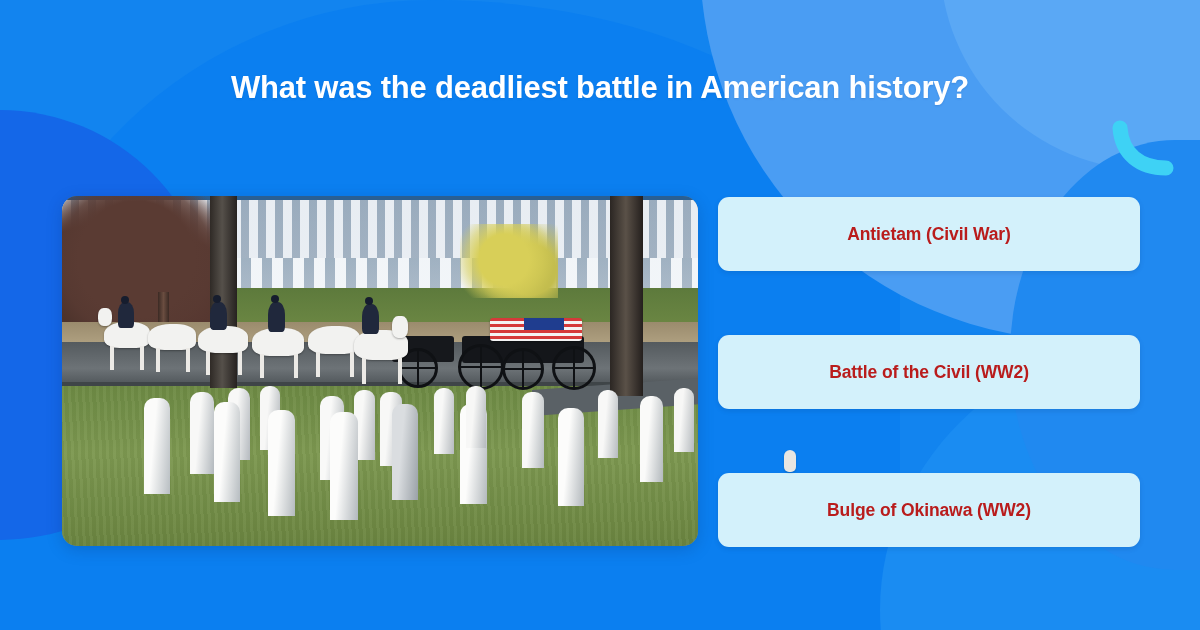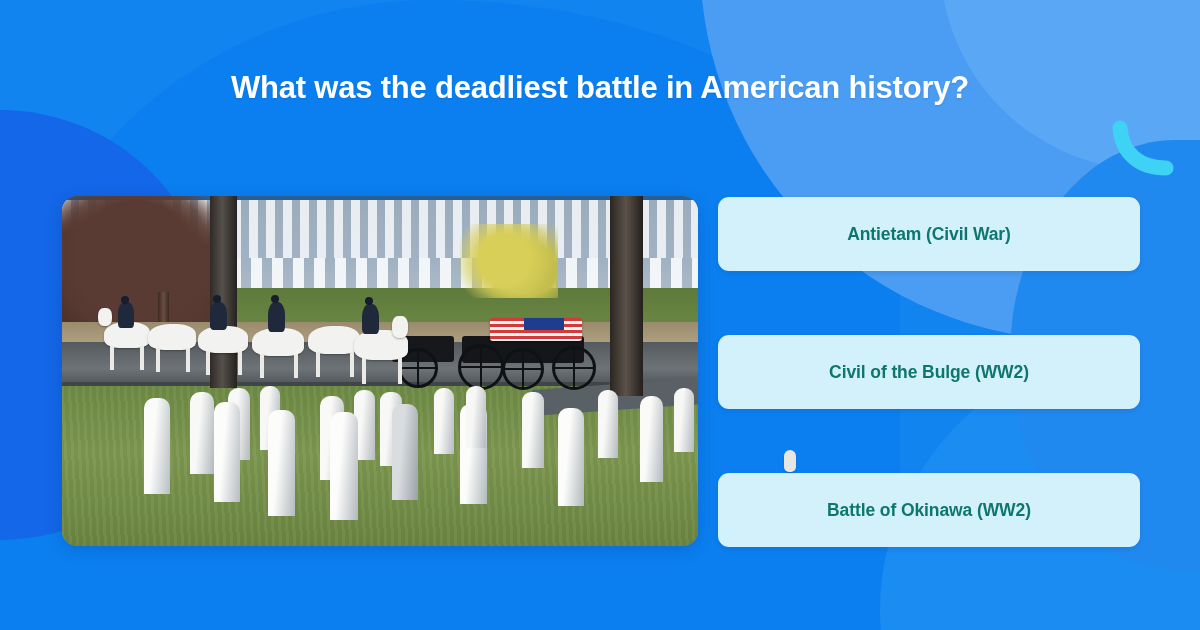--- a/index.html
+++ b/index.html
@@ -210,21 +210,21 @@
     display:flex; flex-direction:column; justify-content:space-between;
     z-index:7;
   }
   .answer-option {
     height:74px;
     background:#d3f1fb;
     border-radius:11px;
     display:flex; align-items:center; justify-content:center;
     text-align:center;
     padding:0 24px;
-    color:#0f766e;
+    color:#b91c1c;
     font-size:17.5px; font-weight:bold;
     letter-spacing:-0.1px;
     box-shadow:0 2px 5px rgba(0,40,100,.14);
     cursor:pointer;
   }
   
   #pointer-artifact {
     position:absolute; left:784px; top:450px;
     width:12px; height:22px;
     background:#e8e6e2;
@@ -331,19 +331,19 @@
       <div style="position:absolute;left:496px;top:212px;width:26px;height:98px;background:linear-gradient(95deg,#fcfcfb 38%,#b2b8bc);border-radius:10px 10px 0 0;"></div>
       <div style="position:absolute;left:536px;top:194px;width:20px;height:68px;background:linear-gradient(95deg,#f8f8f7 38%,#b6bbbf);border-radius:9px 9px 0 0;"></div>
       <div style="position:absolute;left:578px;top:200px;width:23px;height:86px;background:linear-gradient(95deg,#fafaf9 38%,#b3b9bd);border-radius:10px 10px 0 0;"></div>
       <div style="position:absolute;left:612px;top:192px;width:20px;height:64px;background:linear-gradient(95deg,#f7f7f6 38%,#b5babe);border-radius:9px 9px 0 0;"></div>
     </div>
 
   </div>
 
   <div id="answers">
     <div class="answer-option">Antietam (Civil War)</div>
-    <div class="answer-option">Civil of the Bulge (WW2)</div>
-    <div class="answer-option">Battle of Okinawa (WW2)</div>
+    <div class="answer-option">Battle of the Civil (WW2)</div>
+    <div class="answer-option">Bulge of Okinawa (WW2)</div>
   </div>
 
   <div id="pointer-artifact"></div>
 
 </div>
 
 </body></html>

